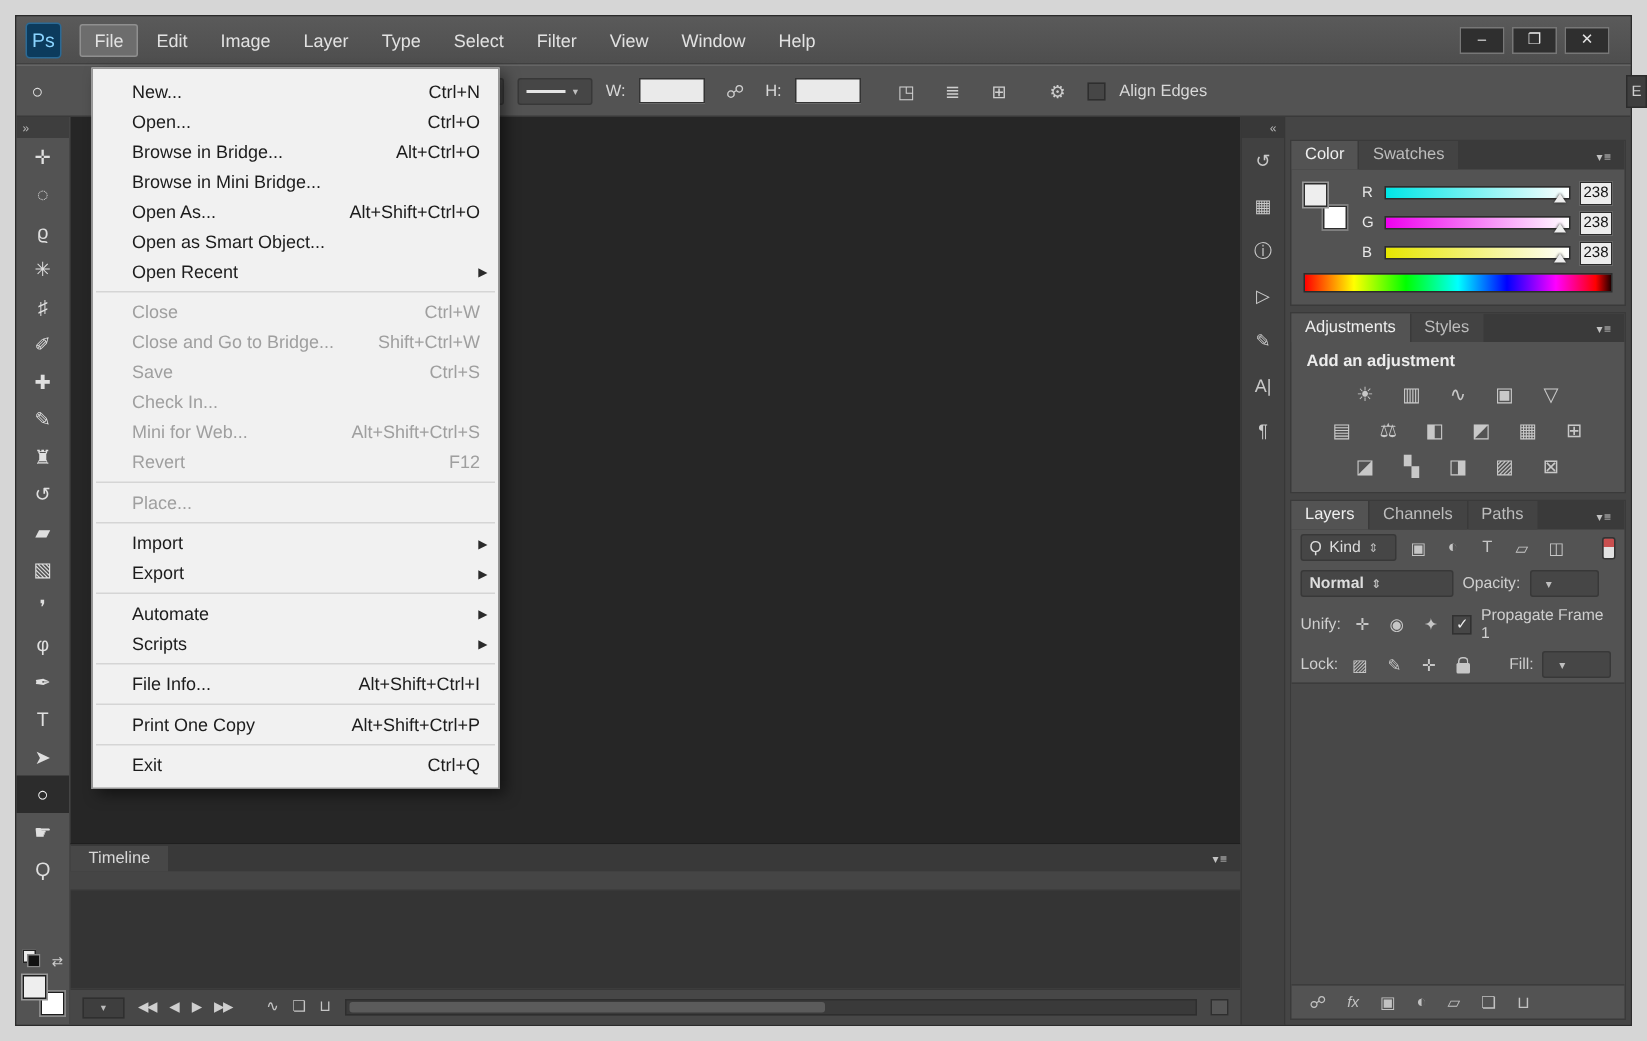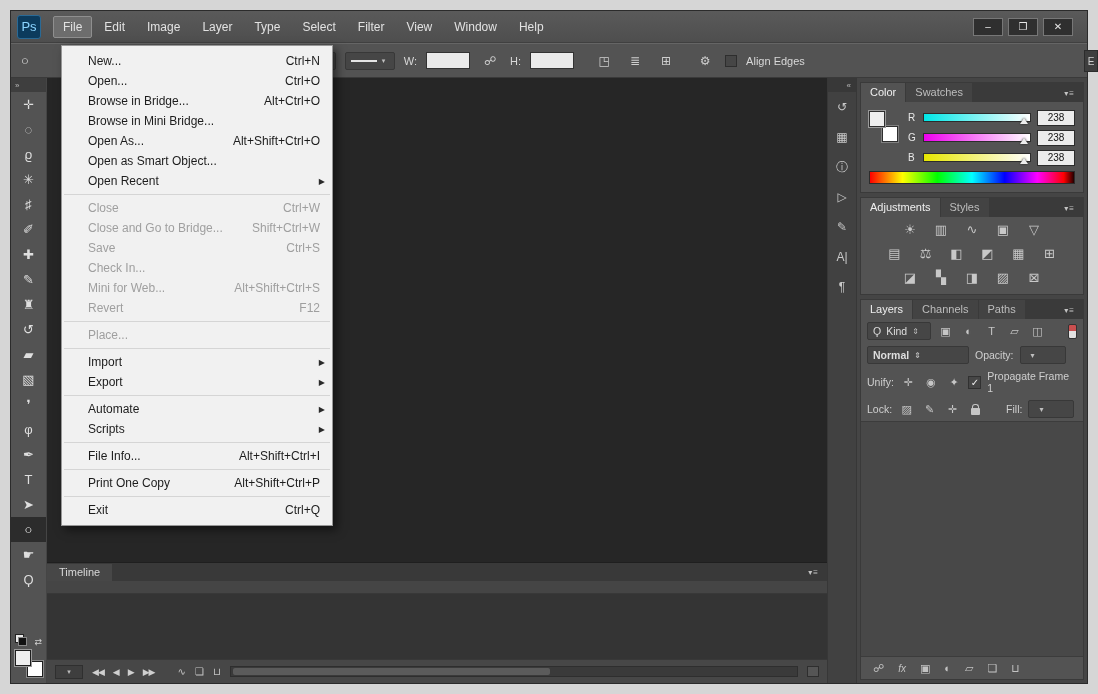--- a/index.html
+++ b/index.html
@@ -91,21 +91,21 @@
 
   
   .dockstrip { width:30px; background:#414141; border-left:1px solid #373737; border-right:1px solid #373737;
                display:flex; flex-direction:column; align-items:center; }
   .ds-head { width:100%; height:14px; background:#383838; color:#b9b9b9; font-size:8px;
              display:flex; align-items:center; justify-content:flex-end; padding-right:4px; letter-spacing:1px; }
   .ds-icon { height:30px; width:100%; display:flex; align-items:center; justify-content:center;
              color:#c9c9c9; font-size:12px; }
 
   
-  .panels { width:230px; background:#454545; display:flex; flex-direction:column; gap:4px; padding:4px 3px 3px; }
+  .panels { width:230px; background:#454545; display:flex; flex-direction:column; gap:4px; padding:15px 3px 3px; }
   .panel { background:#535353; border:1px solid #3a3a3a; display:flex; flex-direction:column; }
   .ptabs { height:19px; background:#3a3a3a; display:flex; align-items:flex-end; }
   .ptab { padding:3px 9px 4px; font-size:11px; color:#bdbdbd; background:#434343; margin-right:1px; }
   .ptab.active { background:#535353; color:#efefef; }
 
   
   .cp-body { display:flex; gap:9px; padding:9px 8px 4px; }
   .cswatches { position:relative; width:30px; height:32px; }
   .csw-bg { position:absolute; right:1px; bottom:1px; width:16px; height:16px; background:#fff;
             border:1px solid #2e2e2e; box-shadow:0 0 0 1px #808080; }
@@ -114,21 +114,21 @@
   .sliders { flex:1; display:flex; flex-direction:column; gap:7px; }
   .srow { display:flex; align-items:center; gap:6px; height:13px; }
   .slabel { width:9px; font-size:10px; color:#e8e8e8; }
   .strack { flex:1; height:9px; border:1px solid #2c2c2c; position:relative; }
   .srow:nth-child(1) .strack { background:linear-gradient(to right,#00e6e6,#ffffff); }
   .srow:nth-child(2) .strack { background:linear-gradient(to right,#ee00ee,#ffffff); }
   .srow:nth-child(3) .strack { background:linear-gradient(to right,#e6e600,#ffffff); }
   .shandle { position:absolute; right:2px; bottom:-3px; width:0; height:0;
              border-left:4px solid transparent; border-right:4px solid transparent;
              border-bottom:6px solid #ededed; filter:drop-shadow(0 0 1px #222); }
-  .sval { width:38px; height:16px; background:#ececec; border:1px solid #2c2c2c;
+  .sval { width:22px; height:16px; background:#ececec; border:1px solid #2c2c2c;
           font-size:10px; color:#111; display:flex; align-items:center; justify-content:center; }
   .spectrum { height:13px; margin:3px 8px 8px; border:1px solid #2c2c2c;
               background:linear-gradient(to right,#ff0000 0%,#ffff00 16%,#00ff00 33%,#00ffff 50%,#0000ff 66%,#ff00ff 82%,#ff0000 95%,#220000 100%); }
 
   
   .ap-title { font-size:11px; font-weight:bold; color:#ececec; padding:7px 10px 4px; }
   .ap-row { display:flex; justify-content:center; gap:11px; padding:4px 0; }
   .ap-icon { width:20px; height:16px; color:#c8c8c8; font-size:13px;
              display:flex; align-items:center; justify-content:center; }
 
@@ -321,20 +321,21 @@
           </div>
           <div class="spectrum"></div>
         </div>
 
         <div class="panel">
           <div class="ptabs">
             <span class="ptab active">Adjustments</span>
             <span class="ptab">Styles</span>
             <span class="pmenu">▾≡</span>
           </div>
+          <div class="ap-title">Add an adjustment</div>
           <div class="ap-row">
             <span class="ap-icon">☀</span>
             <span class="ap-icon">▥</span>
             <span class="ap-icon">∿</span>
             <span class="ap-icon">▣</span>
             <span class="ap-icon">▽</span>
           </div>
           <div class="ap-row">
             <span class="ap-icon">▤</span>
             <span class="ap-icon">⚖</span>

